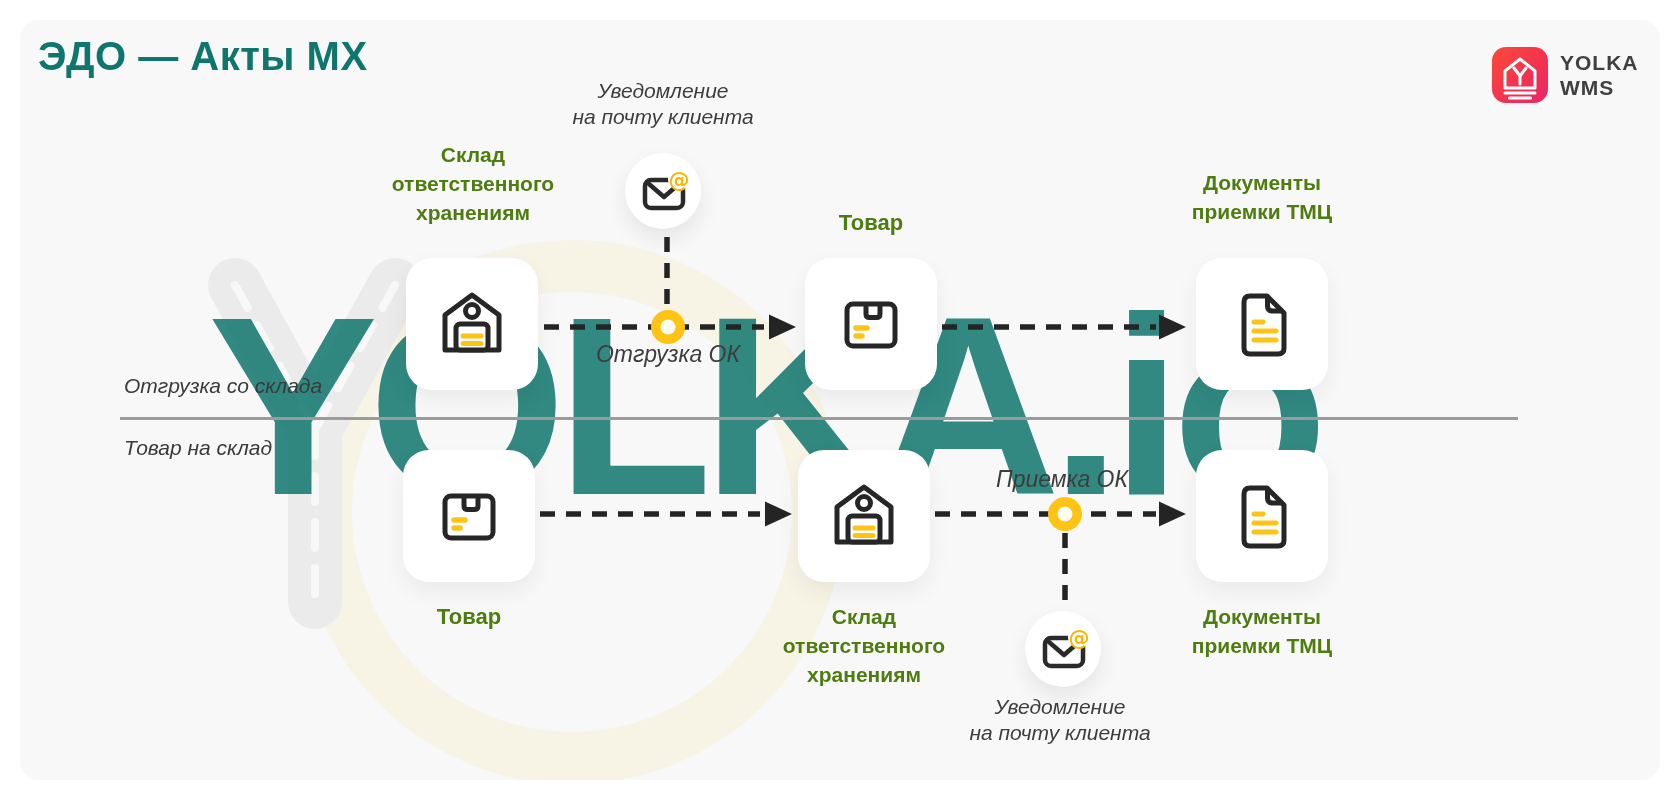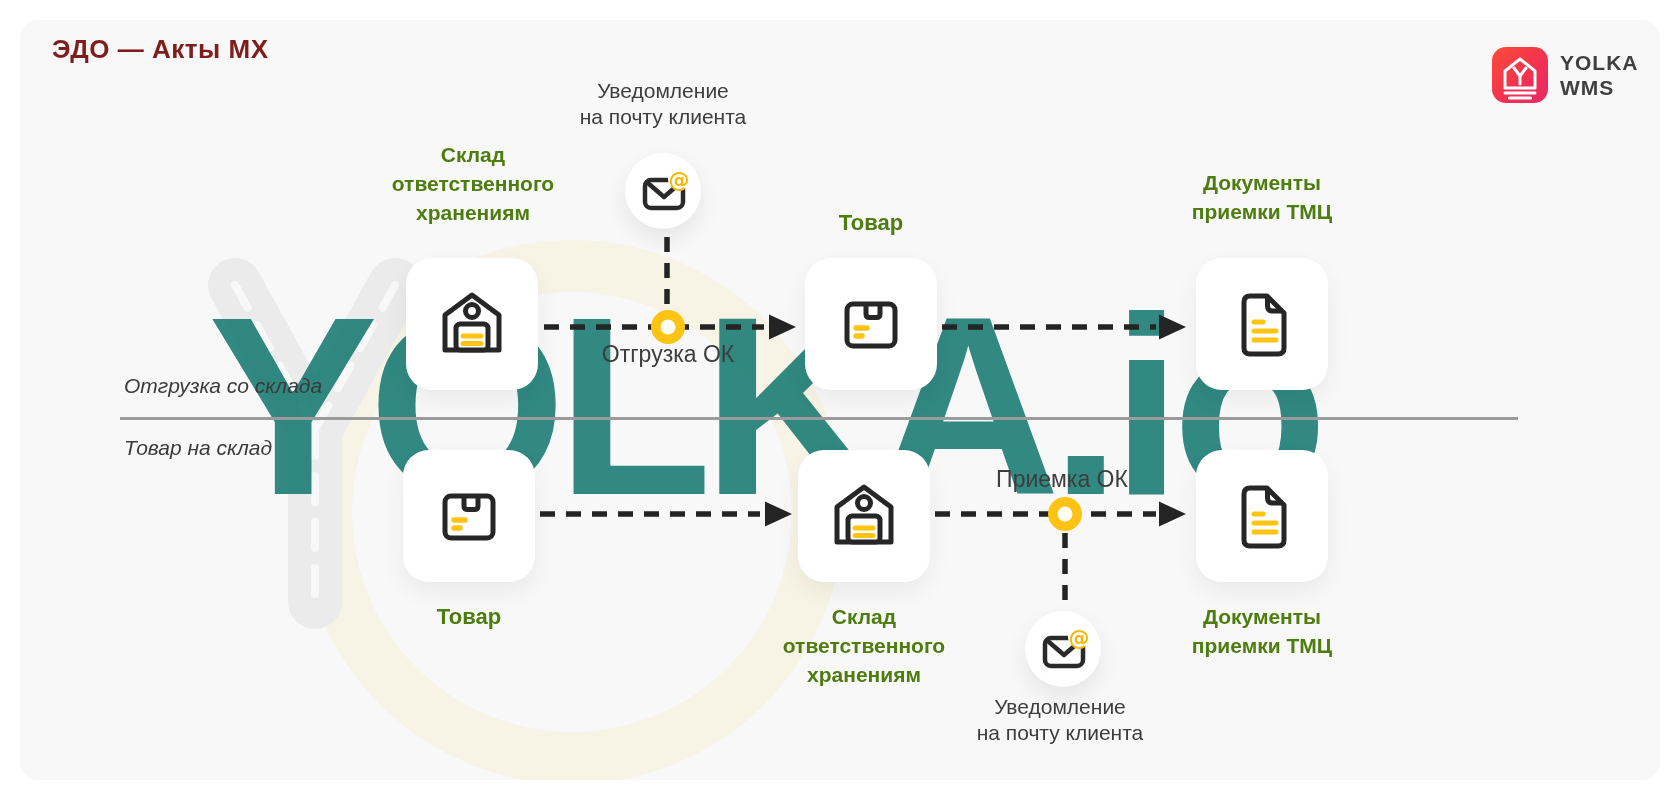--- a/index.html
+++ b/index.html
@@ -19,22 +19,22 @@
     border:52px solid #f5eed6;border-radius:50%;opacity:.55;
   }
   .wm-road{position:absolute;left:175px;top:230px;}
   .wm-text{
     position:absolute;left:188px;top:258px;
     font-size:255px;font-weight:800;letter-spacing:-10px;white-space:nowrap;
     color:#0f766e;opacity:.85;line-height:1;
   }
   
   .page-title{
-    position:absolute;left:32px;top:14px;
-    font-size:26px;font-weight:800;color:#7f1d1d;letter-spacing:.5px;
+    position:absolute;left:18px;top:14px;
+    font-size:40px;font-weight:800;color:#0f766e;letter-spacing:.5px;
   }
   .logo{position:absolute;left:1472px;top:27px;display:flex;align-items:center;}
   .logo-badge{
     width:56px;height:56px;border-radius:14px;flex:0 0 auto;
     background:linear-gradient(135deg,#fb4b38 0%,#f23350 55%,#e92768 100%);
     display:flex;align-items:center;justify-content:center;
   }
   .logo-text{
     margin-left:12px;font-size:21px;line-height:25px;font-weight:800;
     color:#404040;letter-spacing:1px;
@@ -43,21 +43,21 @@
   .node-card{
     position:absolute;width:132px;height:132px;background:#ffffff;border-radius:26px;
     box-shadow:0 10px 24px rgba(0,0,0,.06);
     display:flex;align-items:center;justify-content:center;
   }
   .lbl-bold{
     position:absolute;text-align:center;
     font-size:22px;line-height:29px;font-weight:700;color:#4d7c0f;
   }
   .lbl-italic{
-    position:absolute;text-align:center;
+    position:absolute;text-align:center;font-style:italic;
     font-size:21px;line-height:26px;font-weight:500;color:#3d3d3d;
   }
   .row-label{
     position:absolute;left:104px;font-style:italic;
     font-size:21px;font-weight:500;color:#3a3a3a;
   }
   .divider{
     position:absolute;left:100px;top:397px;width:1398px;height:3px;background:#9b9b9b;
   }
   .mail-bubble{

